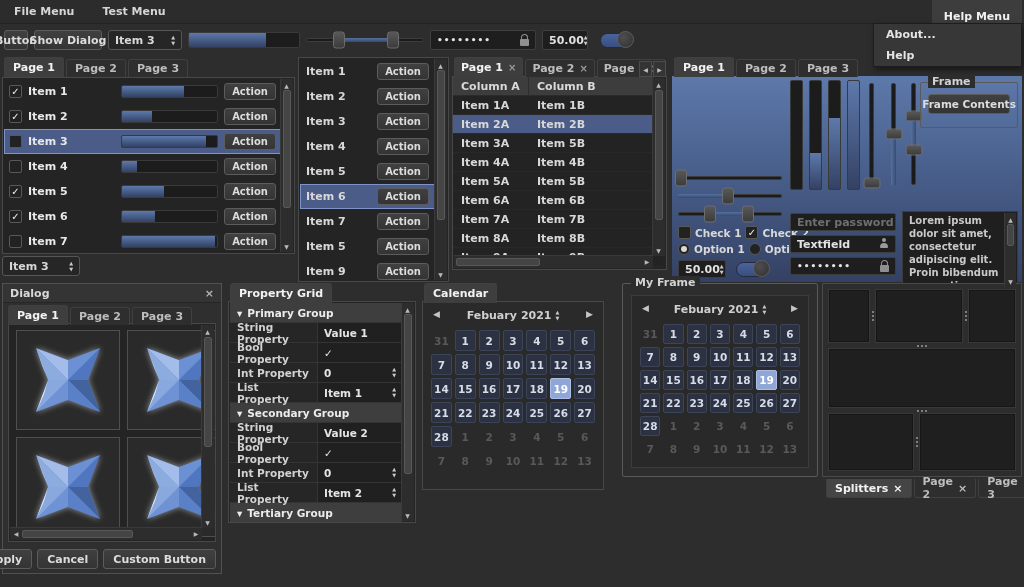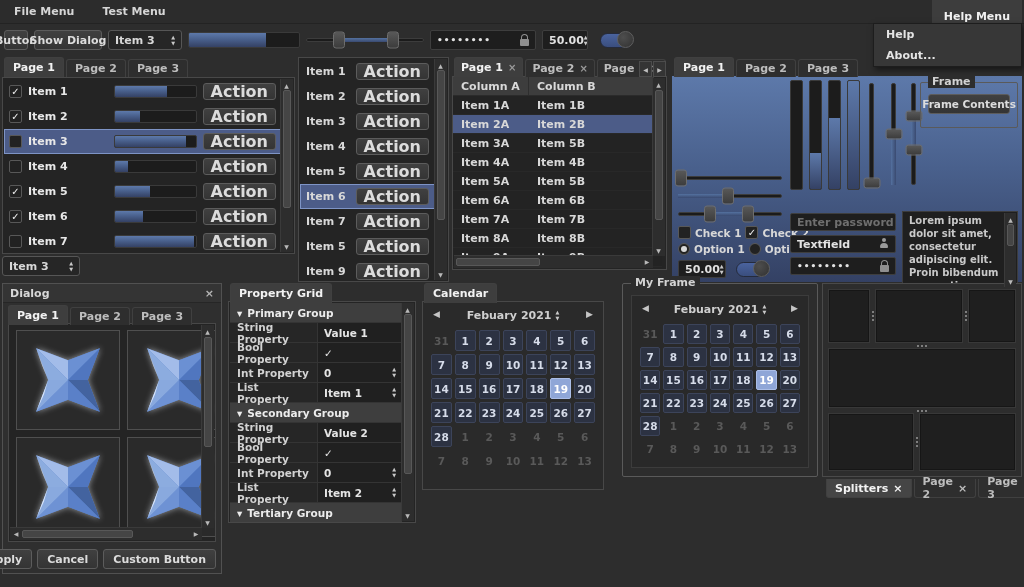--- a/index.html
+++ b/index.html
@@ -2,21 +2,21 @@
 <html><head>
 <meta charset="utf-8">
 <style>
   html,body{margin:0;padding:0;background:#1a1a1a}
   #app{position:relative;width:1024px;height:587px;background:#2d2d2d;overflow:hidden;
        font-family:"DejaVu Sans","Liberation Sans",sans-serif;font-size:11px;font-weight:bold;color:#d8d8d8;
        -webkit-font-smoothing:antialiased}
   
   .btn{background:linear-gradient(#404040,#343434);border:1px solid #5c5c5c;border-radius:3px;color:#dcdcdc;
        display:inline-flex;align-items:center;justify-content:center;padding:0 9px;height:20px;box-sizing:border-box;white-space:nowrap}
-  .btn.act{height:17px;font-size:16px;padding:0 7px}
+  .btn.act{height:17px;font-size:10px;padding:0 7px}
   .inp{background:#1e1e1e;border:1px solid #3e3e3e;border-radius:2px;display:flex;align-items:center;
        padding:0 6px;box-sizing:border-box;color:#e2e2e2;position:relative;overflow:hidden;white-space:nowrap}
   .inp .ph{color:#6f6f6f}
   .combo{background:#262626;border:1px solid #565656;border-radius:3px;height:20px;display:inline-flex;align-items:center;
        justify-content:space-between;padding:0 6px;box-sizing:border-box;gap:6px}
   .spn{display:inline-flex;flex-direction:column;align-items:center;justify-content:center;gap:1px}
   .spn i{font-style:normal;font-size:5px;line-height:5px;color:#c9c9c9}
   .tabs{display:flex;align-items:flex-end;height:20px;padding-left:2px;position:relative;z-index:2}
   .tab{height:17px;padding:0 8px;background:#2e2e2e;border:1px solid #404040;border-bottom:none;border-radius:3px 3px 0 0;
        display:inline-flex;align-items:center;gap:5px;color:#bdbdbd;margin-right:2px;white-space:nowrap}
@@ -177,23 +177,23 @@
           <span>Test Menu</span>
         </div>
       </div>
     <div id="helpmenu">
         <span>Help Menu</span>
       </div>
   </div>
   <div id="helpdrop">
     <div>
 
+        <div class="ditem"><span>About...</span></div>
+
         <div class="ditem"><span>Help</span></div>
-
-        <div class="ditem"><span>About...</span></div>
       </div>
   </div>
 
   <div id="toolbar">
     <span class="btn" style="width:24px">Button</span>
     <span class="btn" style="width:68px">Show Dialog</span>
     <span class="combo" style="width:74px">
       <span>Item 3</span>
       <span class="spn">
           <i>▲</i>

